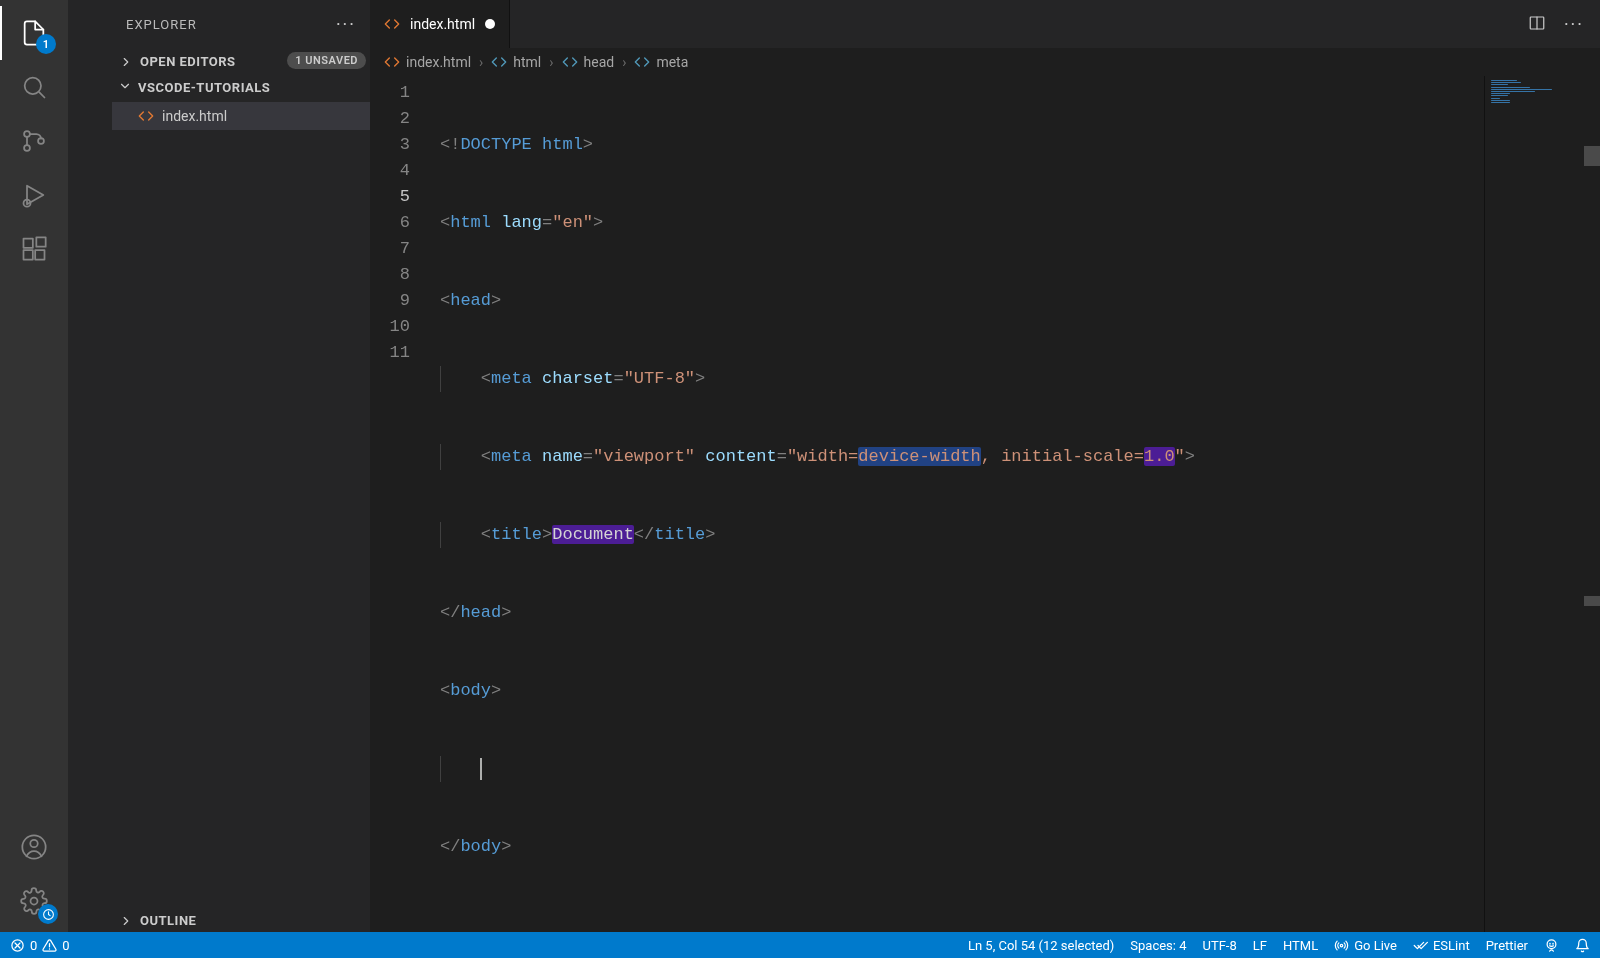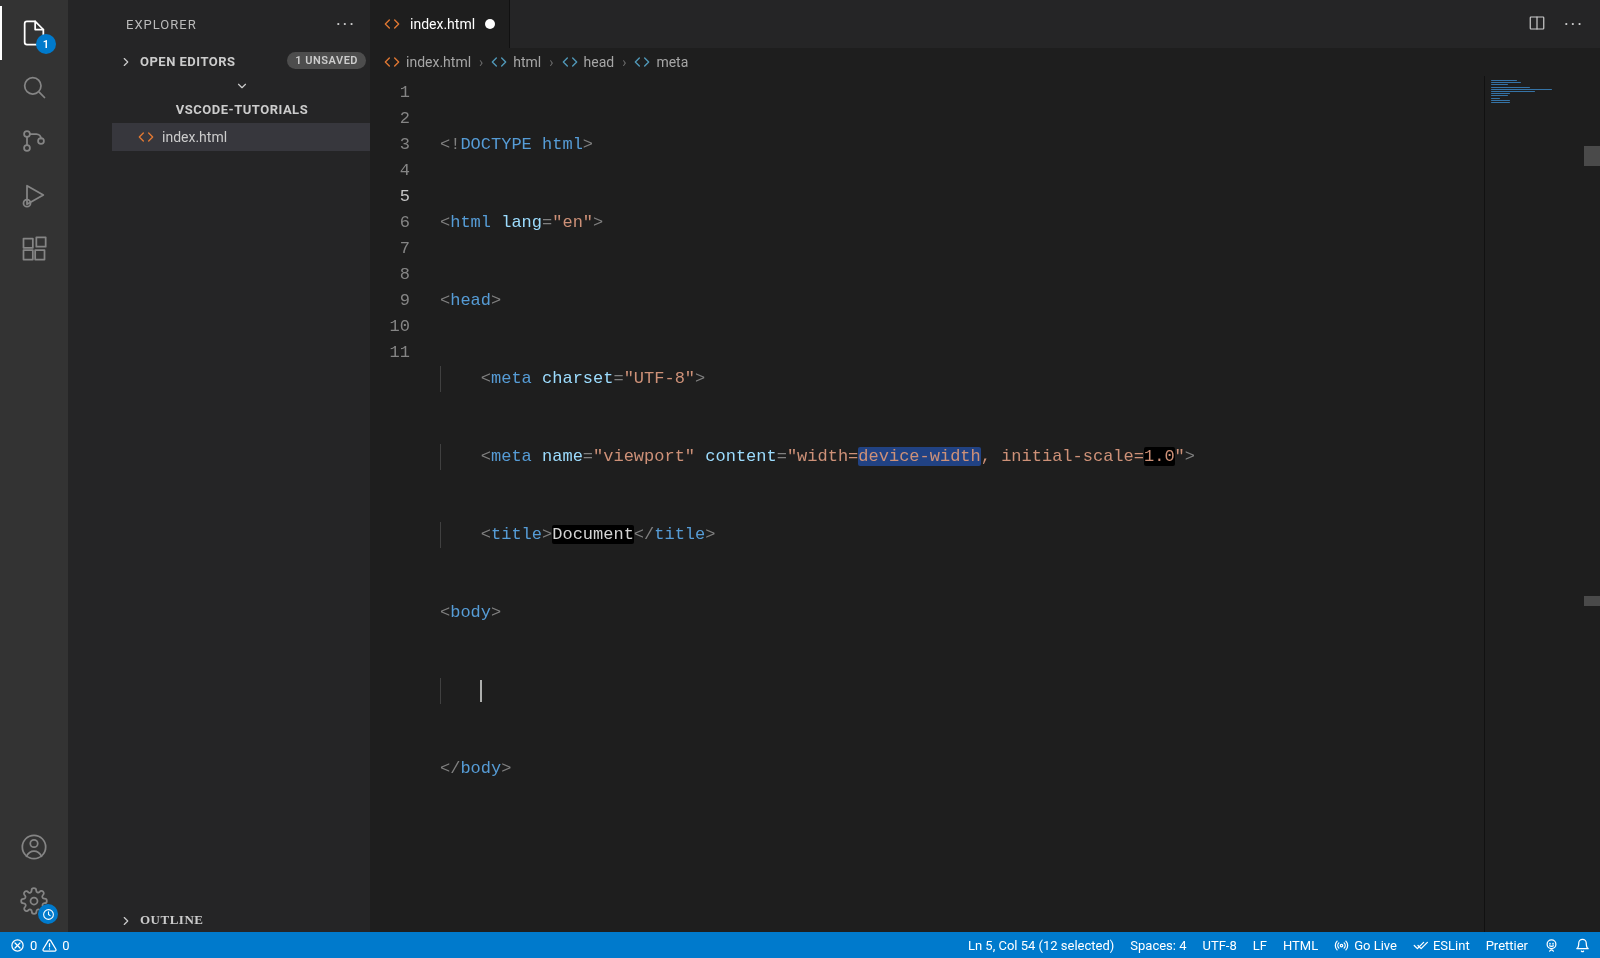--- a/index.html
+++ b/index.html
@@ -94,31 +94,31 @@
     color: var(--fg-default);
   }
   .section-header .chev { width:16px; display:flex; align-items:center; justify-content:center; }
   .pill {
     background:#4d4d4d; color:#ccc; border-radius:10px;
     padding:2px 8px; font-size:11px; font-weight:600;
   }
   .folder-header {
     display:flex; align-items:center; gap:6px;
     padding: 6px 4px 6px 6px;
-    font-size:13px; font-weight:700; letter-spacing:0.5px;flex-direction:column;
+    font-size:13px; font-weight:700; letter-spacing:0.5px;
   }
   .file-item {
     display:flex; align-items:center; gap:8px;
     padding:6px 0 6px 26px;
     background: var(--bg-hover);
     font-size:14px;
     color: var(--fg-default);
   }
   .file-icon { color: var(--accent-orange); display:flex; align-items:center; }
-  .sidebar-bottom-sections { margin-top:auto;font-family:Liberation Serif, serif; }
+  .sidebar-bottom-sections { margin-top:auto; }
 
   
   .editor-region { flex:1; display:flex; flex-direction:column; min-width:0; }
   .tabbar {
     height:48px; background: var(--bg-darker);
     display:flex; align-items:stretch;
   }
   .tab {
     display:flex; align-items:center; gap:10px;
     padding: 0 14px; background: var(--bg-tab-active);
@@ -149,21 +149,21 @@
     width:50px; text-align:right; color: var(--line-number);
     padding: 4px 10px 0 0; user-select:none;
   }
   .gutter div { height:26px; }
   .code-col { flex:1; padding:4px 0 0 20px; position:relative; white-space:pre; }
   .code-row { height:26px; position:relative; }
   .indent-guide::before {
     content:""; position:absolute; left:0; top:0; bottom:0; width:1px; background:#404040;
   }
   .sel { background:#214283; border-radius:2px; padding:0 0; }
-  .word-hl { background:#000000; border-radius:2px; }
+  .word-hl { background:#4c1d95; border-radius:2px; }
   .cursor { display:inline-block; width:2px; height:22px; background:#aeafad; vertical-align:middle; margin-left:-1px; }
 
   .p { color:#808080; } 
   .kw { color:#569cd6; } 
   .attr { color:#9cdcfe;margin-top:36px; }
   .str { color:#ce9178; }
   .txt { color:#d4d4d4;margin-top:9px; }
 
   .minimap {
     width:100px; background:var(--bg-dark);
@@ -396,20 +396,21 @@
           <div>10</div>
           <div>11</div>
         </div>
         <div class="code-col">
           <div class="code-row"><span class="p">&lt;!</span><span class="kw">DOCTYPE</span><span class="p"> </span><span class="kw">html</span><span class="p">&gt;</span></div>
           <div class="code-row"><span class="p">&lt;</span><span class="kw">html</span><span class="p"> </span><span class="attr">lang</span><span class="p">=</span><span class="str">"en"</span><span class="p">&gt;</span></div>
           <div class="code-row"><span class="p">&lt;</span><span class="kw">head</span><span class="p">&gt;</span></div>
           <div class="code-row indent-guide"><span class="p">    &lt;</span><span class="kw">meta</span><span class="p"> </span><span class="attr">charset</span><span class="p">=</span><span class="str">"UTF-8"</span><span class="p">&gt;</span></div>
           <div class="code-row indent-guide"><span class="p">    &lt;</span><span class="kw">meta</span><span class="p"> </span><span class="attr">name</span><span class="p">=</span><span class="str">"viewport"</span><span class="p"> </span><span class="attr">content</span><span class="p">=</span><span class="str">"width=</span><span class="str sel">device-width</span><span class="str">, initial-scale=</span><span class="str word-hl">1.0</span><span class="str">"</span><span class="p">&gt;</span></div>
           <div class="code-row indent-guide"><span class="p">    &lt;</span><span class="kw">title</span><span class="p">&gt;</span><span class="txt word-hl">Document</span><span class="p">&lt;/</span><span class="kw">title</span><span class="p">&gt;</span></div>
+          <div class="code-row"><span class="p">&lt;/</span><span class="kw">head</span><span class="p">&gt;</span></div>
           <div class="code-row"><span class="p">&lt;</span><span class="kw">body</span><span class="p">&gt;</span></div>
           <div class="code-row indent-guide"><span class="p">    </span><span class="cursor"></span></div>
           <div class="code-row"><span class="p">&lt;/</span><span class="kw">body</span><span class="p">&gt;</span></div>
         </div>
         <div class="minimap">
           <div class="minimap-box">
             <div style="width:30%"></div>
               <div style="width:35%"></div>
               <div style="width:20%"></div>
             <div style="width:45%"></div>

